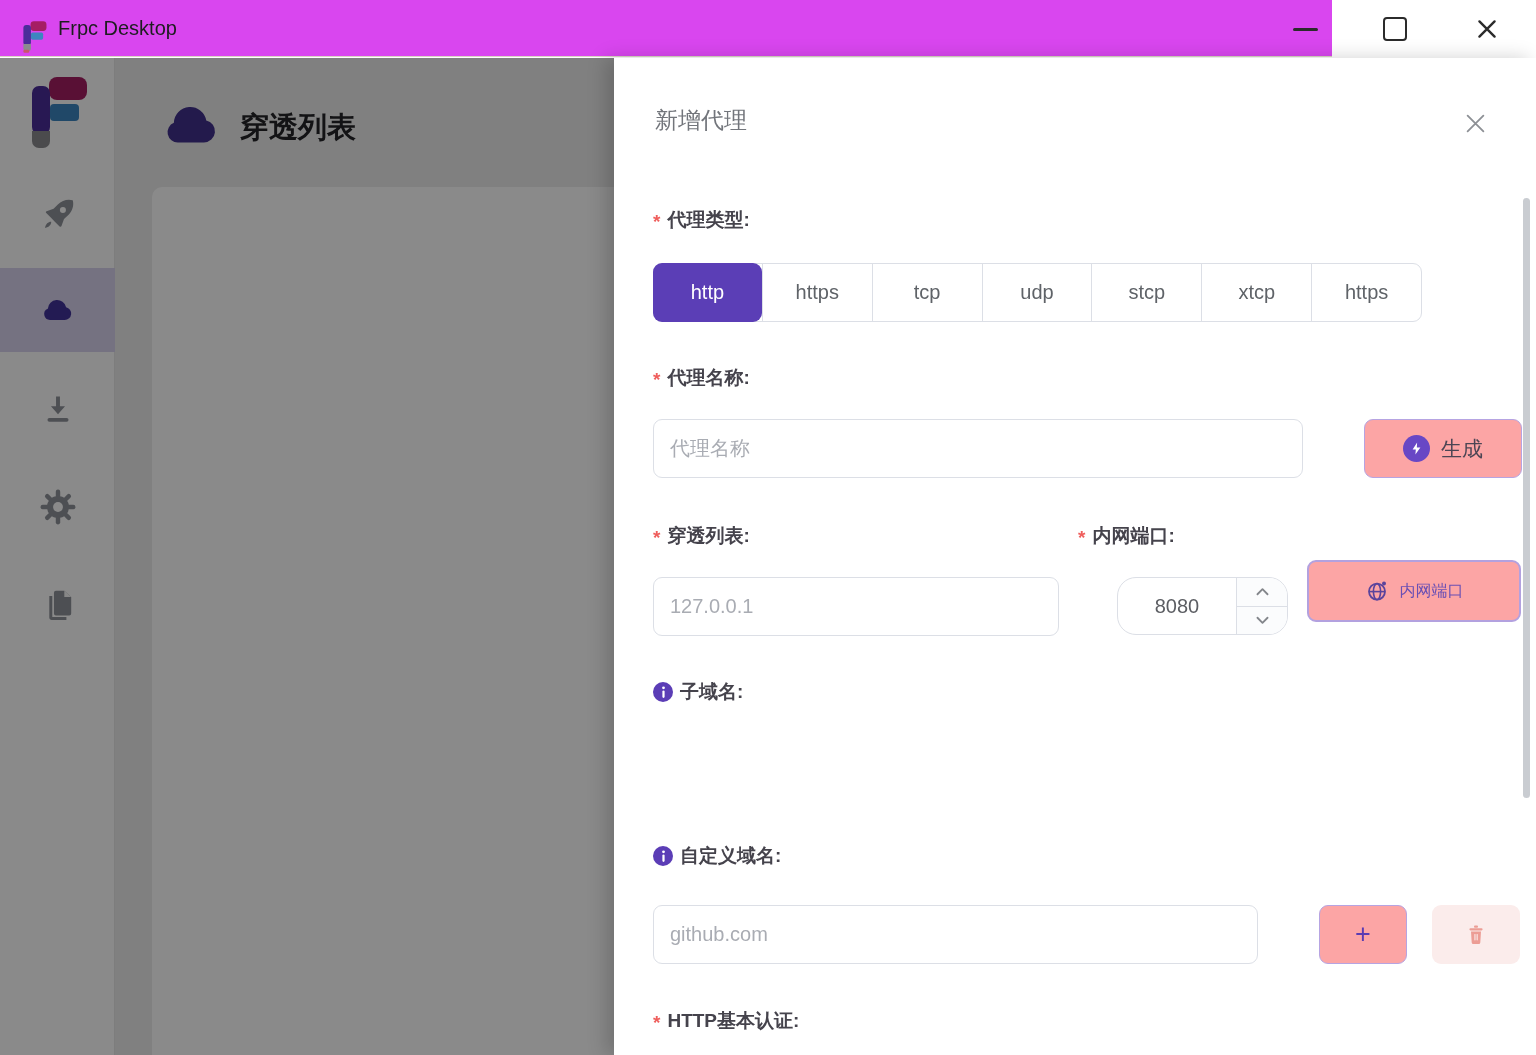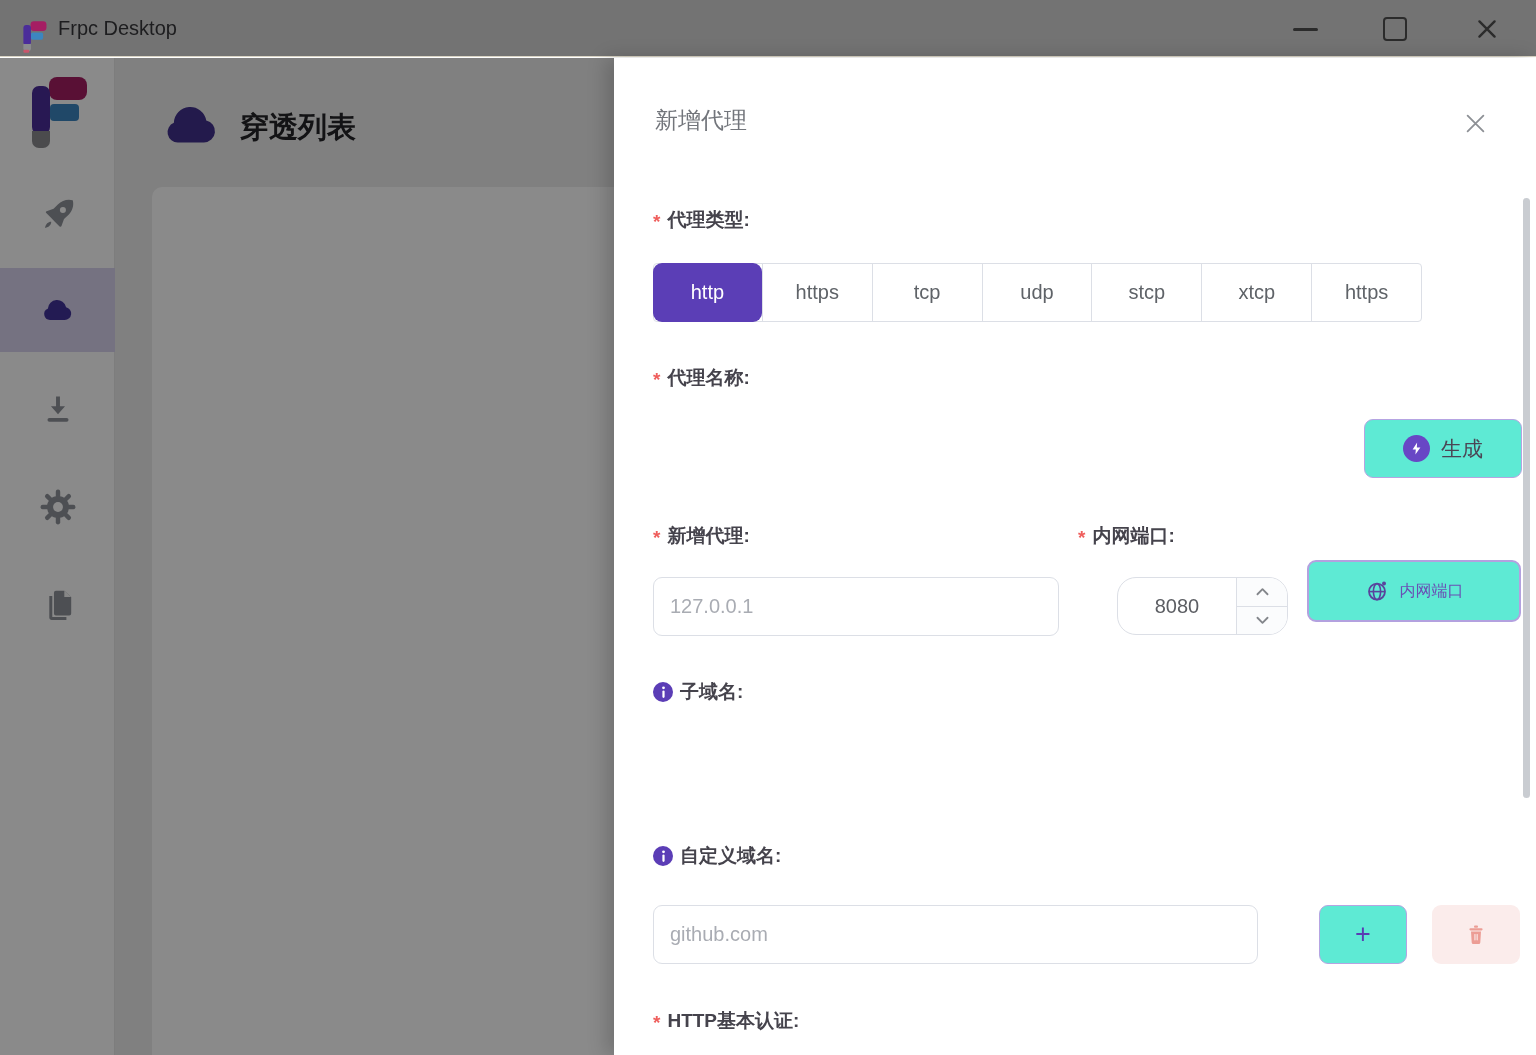--- a/index.html
+++ b/index.html
@@ -1,21 +1,21 @@
 <!DOCTYPE html>
 <html><head>
 <meta charset="utf-8">
 <style>
   html,body{margin:0;padding:0}
   body{
     width:1536px;height:1055px;position:relative;overflow:hidden;
     font-family:"Liberation Sans",sans-serif;background:#fff;
   }
   
-  .titlebar{position:absolute;left:0;top:0;width:1536px;height:57px;background:#737373;
+  .titlebar{position:absolute;left:0;top:0;width:1332px;height:57px;background:#d946ef;
     border-bottom:1px solid #d9d4c4;display:flex;align-items:center;box-sizing:border-box}
   .tb-logo{position:relative;width:30px;height:36px;margin-left:14px;transform:scale(.42);transform-origin:14px 50%}
   .tb-title{font-size:20px;color:#1d1d1f;margin-left:14px;font-weight:500}
   .winbtn{position:absolute;top:9px;width:42px;height:40px;display:flex;align-items:center;justify-content:center;cursor:pointer}
   .winbtn.min{left:1284px}.winbtn.max{left:1374px}.winbtn.close{left:1466px}
   .min-bar{width:25px;height:3px;background:#2b2b2b;border-radius:2px}
   .max-box{width:20px;height:20px;border:2.5px solid #2b2b2b;border-radius:4px}
   
   .flogo{position:relative}
   .flogo .arm-top{position:absolute;left:20px;top:2px;width:38px;height:23px;background:#a51e63;border-radius:8px}
@@ -41,21 +41,21 @@
   
   .drawer{position:absolute;left:614px;top:58px;right:0;bottom:0;background:#fff;box-shadow:-8px 0 18px rgba(0,0,0,0.18)}
   .drawer-title{position:absolute;left:41px;top:47px;font-size:23px;color:#72757b}
   .drawer-close{position:absolute;right:44px;top:48px;width:34px;height:34px;display:flex;align-items:center;justify-content:center;cursor:pointer}
   .scroll-thumb{position:absolute;right:6px;top:140px;width:7px;height:600px;background:#c9ccd1;border-radius:4px}
   .flabel{position:absolute;display:flex;align-items:center;gap:7px;font-size:19px;font-weight:700;color:#45434c}
   .req{color:#ef5e5c;font-weight:700;font-size:19px;transform:translateY(2px)}
   .info-ic{width:20px;height:20px;border-radius:50%;background:#5b3db6;display:flex;align-items:center;justify-content:center;flex:0 0 auto}
   
   .seg-group{position:absolute;left:39px;top:205px;width:769px;height:59px;display:flex;
-    border:1px solid #dcdfe6;border-radius:4px;background:#fff;box-sizing:border-box}
+    border:1px solid #dcdfe6;border-radius:9px;background:#fff;box-sizing:border-box}
   .seg{flex:1;display:flex;align-items:center;justify-content:center;font-size:20px;color:#5f6368;
     background:transparent;border:none;border-left:1px solid #dcdfe6;cursor:pointer;font-family:inherit;padding:0}
   .seg:first-child{border-left:none}
   .seg.selected{background:#5b3eb6;color:#fff;border-radius:9px;margin:-1px 0 -1px -1px;border-left:none}
   
   .tinput{position:absolute;height:59px;border:1.5px solid #dcdfe6;border-radius:9px;font-size:20px;color:#5f6368;
     padding:0 16px;box-sizing:border-box;outline:none;background:#fff;font-family:inherit}
   .tinput::placeholder{color:#a9acb3}
   .in-name{left:39px;top:361px;width:650px}
   .in-addr{left:39px;top:519px;width:406px}
@@ -63,21 +63,21 @@
   .in-dom{left:39px;top:847px;width:605px}
   
   .num-wrap{position:absolute;left:503px;top:519px;width:171px;height:58px;border:1.5px solid #dcdfe6;border-radius:19px;
     box-sizing:border-box;display:flex;overflow:hidden;background:#fff}
   .num-val{flex:1;border:none;outline:none;text-align:center;font-size:20px;color:#5c5e63;font-family:inherit;min-width:0;background:transparent}
   .num-spin{width:50px;border-left:1px solid #dcdfe6;display:flex;flex-direction:column;background:#fbfcfd}
   .num-spin .half{flex:1;display:flex;align-items:center;justify-content:center;cursor:pointer}
   .num-spin .half.up{border-bottom:1px solid #dcdfe6}
   
   .pbtn{position:absolute;display:flex;align-items:center;justify-content:center;gap:11px;border-radius:9px;
-    background:#5eead4;border:1.5px solid #b6a4e2;cursor:pointer;box-sizing:border-box;font-family:inherit}
+    background:#fca5a5;border:1.5px solid #b6a4e2;cursor:pointer;box-sizing:border-box;font-family:inherit}
   .gen-btn{left:750px;top:361px;width:158px;height:59px;font-size:21px;color:#4b4554}
   .port-btn{left:693px;top:502px;width:214px;height:62px;border-width:2px;border-color:#b3a1df;font-size:16px;color:#6a50b4}
   .plus-btn{left:705px;top:847px;width:88px;height:59px;font-size:27px;color:#5a3cb3;font-weight:400}
   .trash-btn{position:absolute;left:818px;top:847px;width:88px;height:59px;border-radius:9px;background:#fbeceb;border:none;
     display:flex;align-items:center;justify-content:center;cursor:pointer}
   .bolt-circle{width:27px;height:27px;border-radius:50%;background:#6847c5;display:flex;align-items:center;justify-content:center;flex:0 0 auto}
   
   .l-type{left:39px;top:149px}
   .l-name{left:39px;top:307px}
   .l-addr{left:39px;top:465px}
@@ -192,32 +192,33 @@
     <button class="seg">udp</button>
     <button class="seg">stcp</button>
     <button class="seg">xtcp</button>
     <button class="seg">https</button>
   </div>
 
   <div class="flabel l-name">
     <span class="req">*</span>
     <span>代理名称:</span>
   </div>
+  <input class="tinput in-name" placeholder="代理名称" style="">
   <button class="pbtn gen-btn">
     <span class="bolt-circle">
       <svg width="15" height="15" viewBox="0 0 24 24">
           <polygon fill="#ffffff" points="13,2.5 5.8,13.4 10.9,13.4 10.2,21.5 18.2,10.2 12.5,10.2"></polygon>
         </svg>
     </span>
     <span>生成</span>
   </button>
 
   <div class="flabel l-addr">
     <span class="req">*</span>
-    <span>新增代理:</span>
+    <span>穿透列表:</span>
   </div>
   <div class="flabel l-port">
     <span class="req">*</span>
     <span>内网端口:</span>
   </div>
   <input class="tinput in-addr" placeholder="127.0.0.1" style="">
 
   <div class="num-wrap">
     <input class="num-val" value="8080" style="">
     <div class="num-spin">

